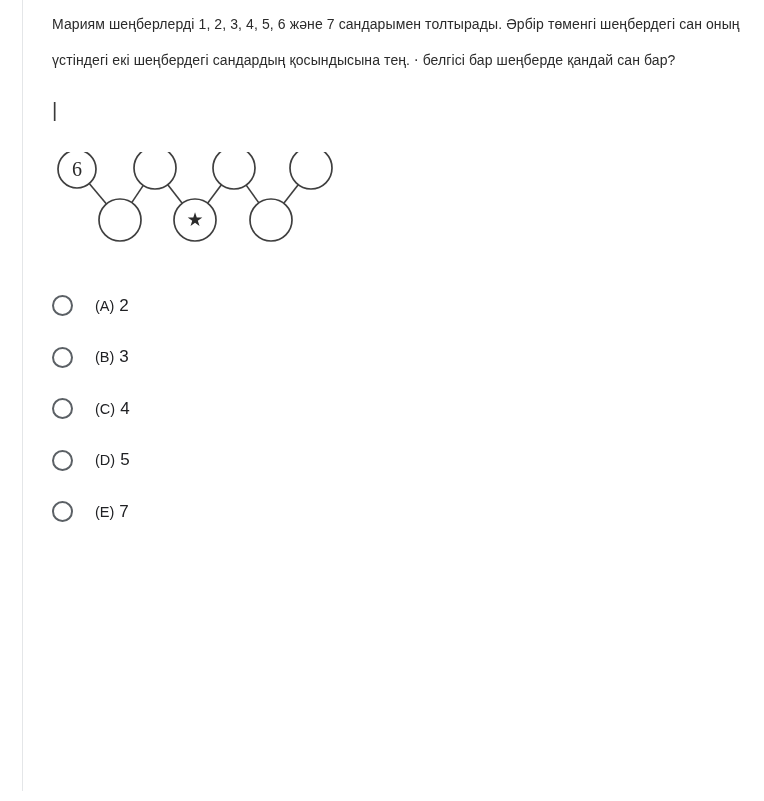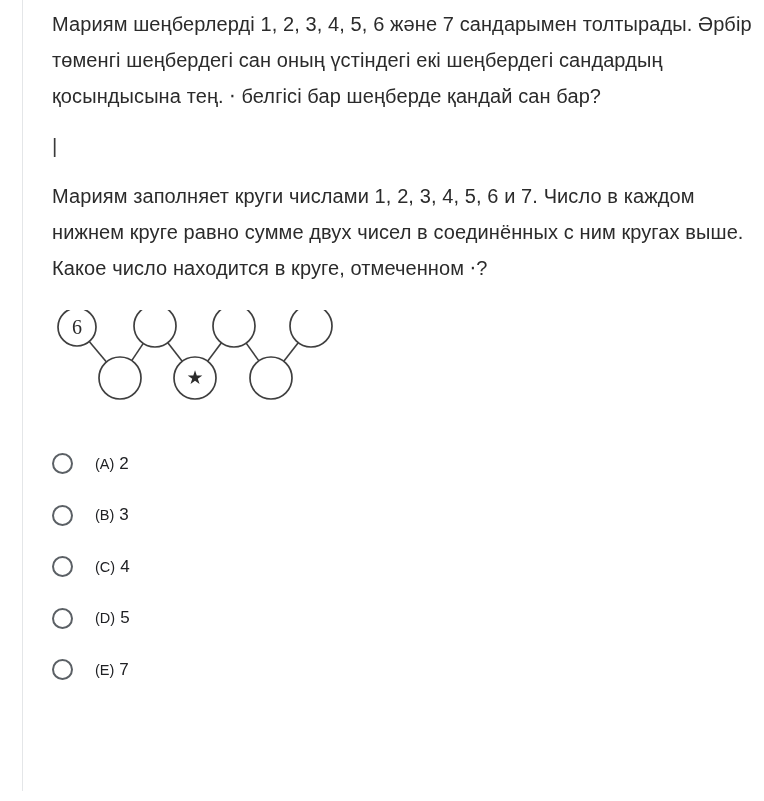--- a/index.html
+++ b/index.html
@@ -29,21 +29,21 @@
     height: 791px;
     background: #e4e6e8;
   }
   .content {
     position: absolute;
     left: 52px;
     top: 0;
     width: 712px;
   }
   .para {
-    font-size: 20px;
+    font-size: 14px;
     line-height: 36px;
     letter-spacing: 0.1px;
     color: #2b2b2b;
     margin: 0;
     font-weight: 400;
   }
   .para.kz {
     padding-top: 6px;
   }
   .caret-line {
@@ -109,21 +109,20 @@
 <div class="page">
 
   <div class="left-rule"></div>
 
   <div class="content">
 
     <p class="para kz">Мариям шеңберлерді 1, 2, 3, 4, 5, 6 және 7 сандарымен толтырады. Әрбір төменгі шеңбердегі сан оның үстіндегі екі шеңбердегі сандардың қосындысына тең. ⋅ белгісі бар шеңберде қандай сан бар?</p>
 
     <div class="caret-line">|</div>
 
-    <p class="para ru">Мариям заполняет круги числами 1, 2, 3, 4, 5, 6 и 7. Число в каждом нижнем круге равно сумме двух чисел в соединённых с ним кругах выше. Какое число находится в круге, отмеченном ⋅?</p>
 
     <div class="diagram">
       <svg id="diagram-svg" width="360" height="110" viewBox="0 0 360 110" xmlns="http://www.w3.org/2000/svg">
         <g id="diagram-edges">
             <line x1="37.25" y1="31.53" x2="54.46" y2="51.95" stroke="#3f3f3f" stroke-width="1.6"></line>
             <line x1="91.27" y1="33.42" x2="79.73" y2="50.58" stroke="#3f3f3f" stroke-width="1.6"></line>
             <line x1="115.80" y1="32.65" x2="130.20" y2="51.35" stroke="#3f3f3f" stroke-width="1.6"></line>
             <line x1="169.40" y1="32.80" x2="155.60" y2="51.20" stroke="#3f3f3f" stroke-width="1.6"></line>
             <line x1="194.17" y1="33.11" x2="206.83" y2="50.89" stroke="#3f3f3f" stroke-width="1.6"></line>
             <line x1="246.20" y1="32.65" x2="231.80" y2="51.35" stroke="#3f3f3f" stroke-width="1.6"></line>

